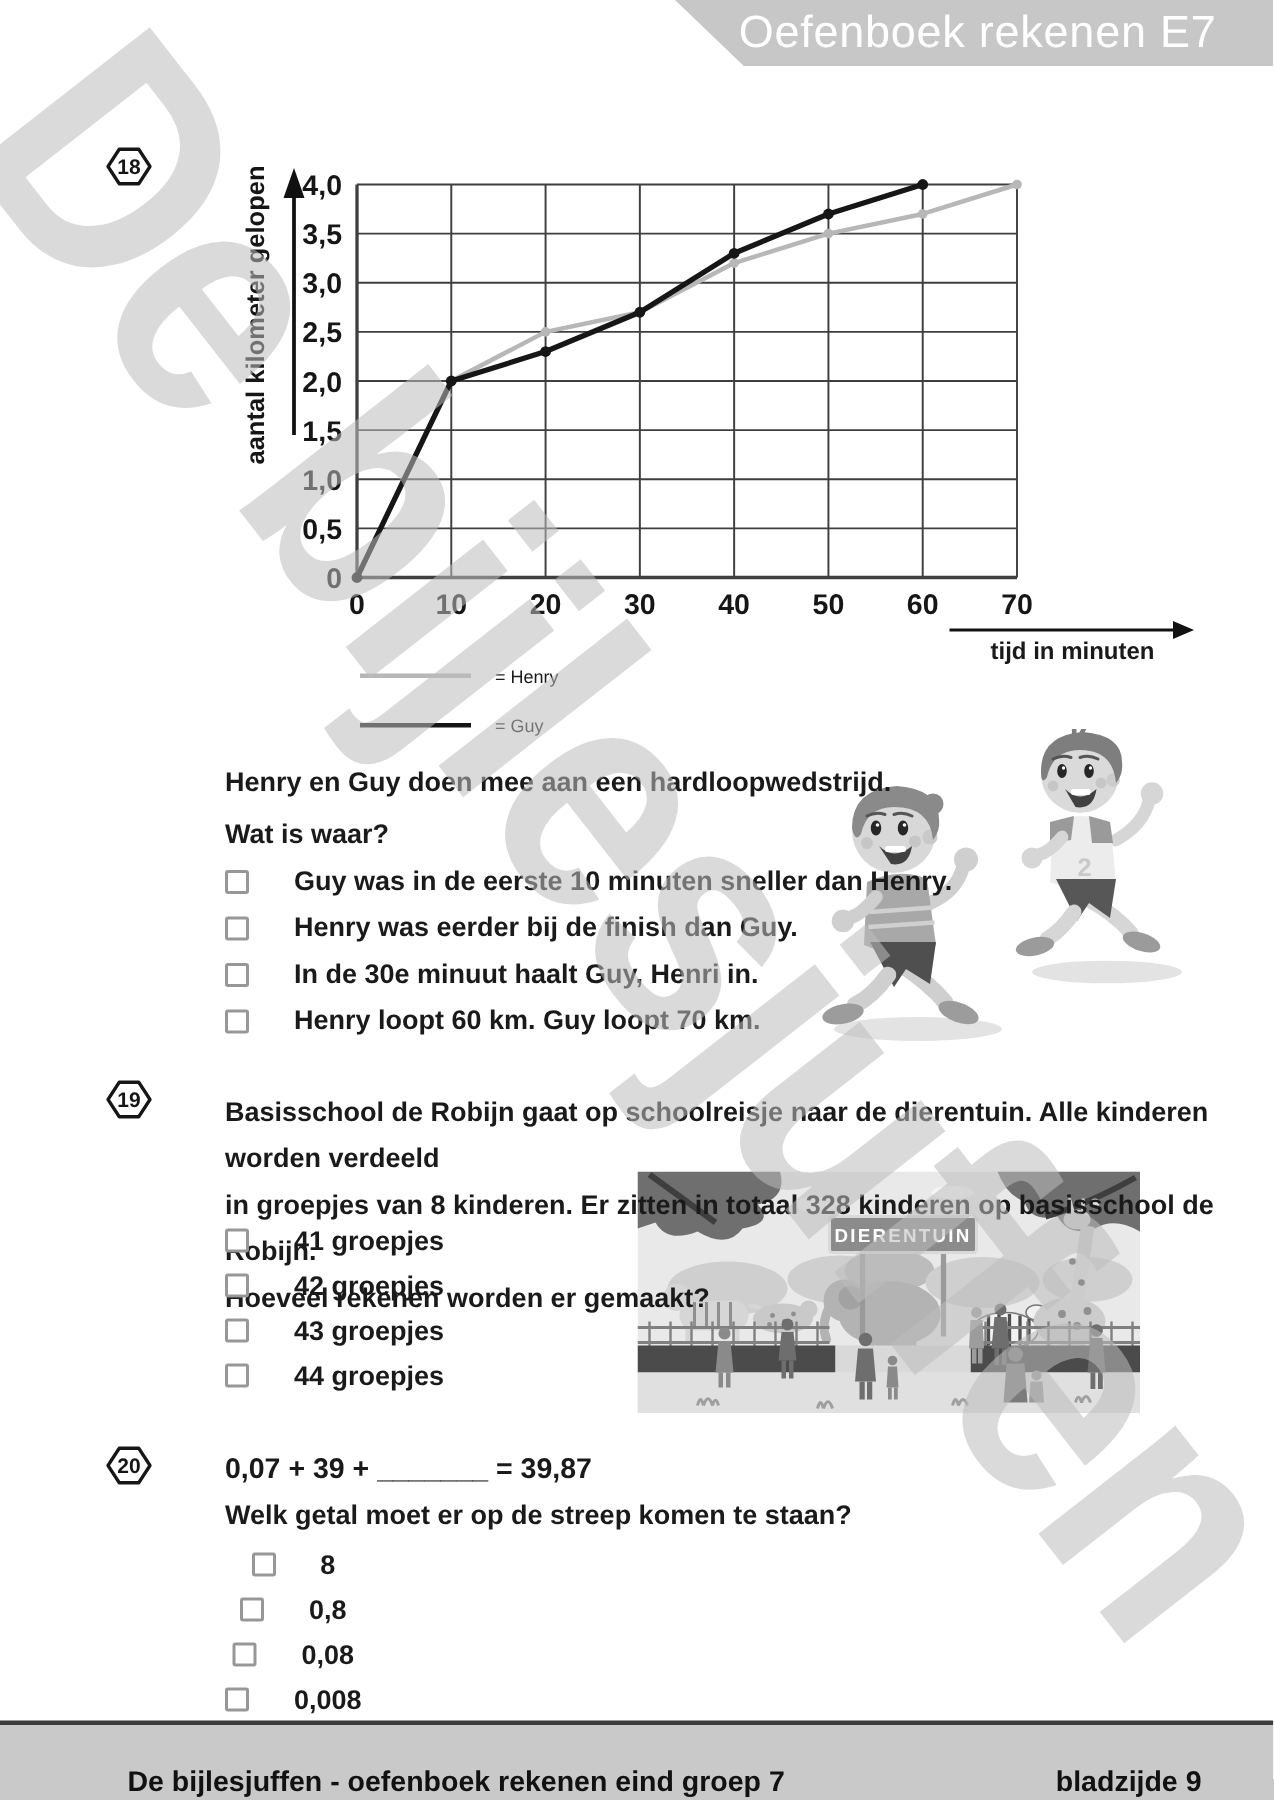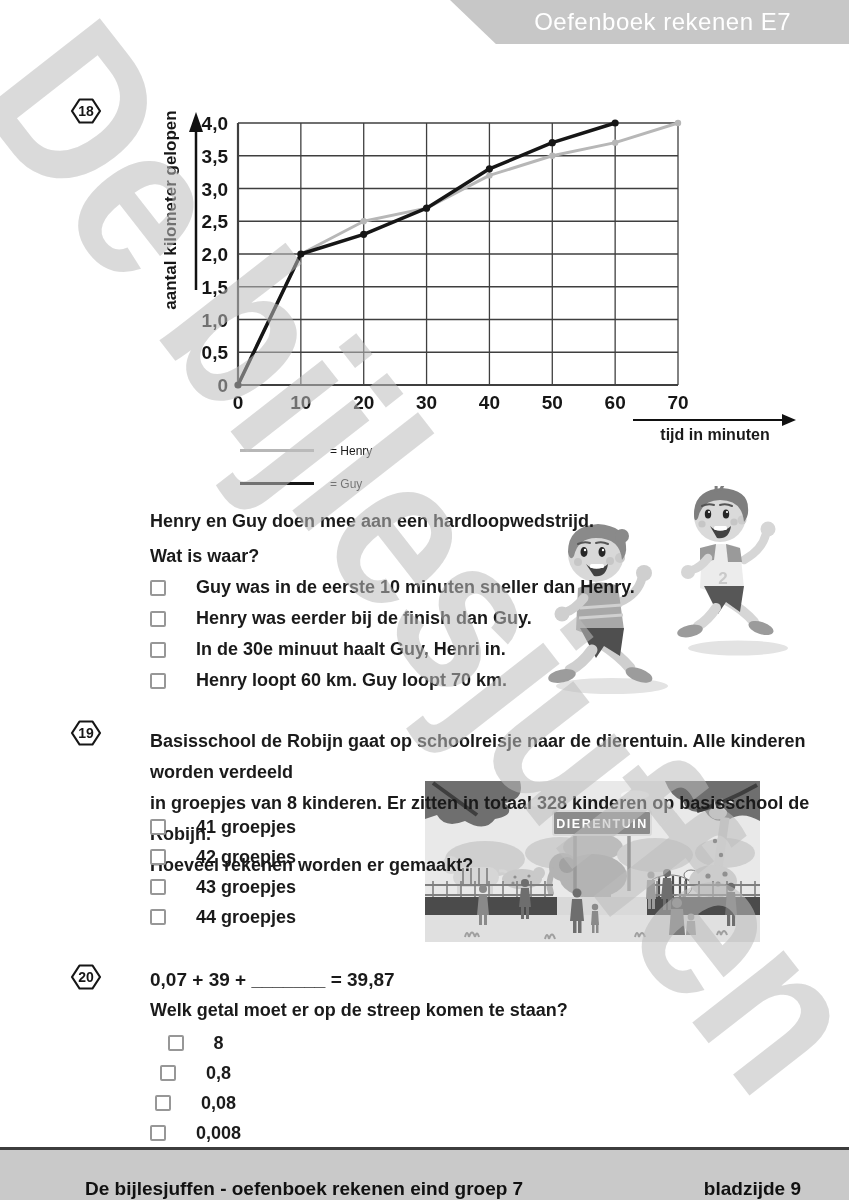--- a/index.html
+++ b/index.html
@@ -3,21 +3,21 @@
 <meta charset="utf-8">
 <style>
   html,body{margin:0;padding:0;background:#ffffff;}
   .page{position:relative;width:849px;height:1200px;overflow:hidden;background:#fff;
         font-family:"Liberation Sans",sans-serif;color:#1a1a1a;}
 
   
   .banner{position:absolute;left:450px;top:0;width:399px;height:44px;background:#c7c7c7;
           clip-path:polygon(0 0,100% 0,100% 100%,11.5% 100%);z-index:5;
           display:flex;align-items:center;justify-content:flex-end;}
-  .banner .banner-text{color:#ffffff;font-size:24px;font-weight:400;padding-right:58px;letter-spacing:.5px;}
+  .banner .banner-text{color:#ffffff;font-size:30px;font-weight:400;padding-right:38px;letter-spacing:.5px;}
 
   
   .watermark{position:absolute;left:-30px;top:-15px;z-index:40;pointer-events:none;
              font-size:220px;font-weight:700;color:#bdbdbd;opacity:.55;white-space:nowrap;
              transform:rotate(52deg) scaleX(.88);transform-origin:95px 150px;letter-spacing:-4px;}
 
   
   .badge{position:absolute;width:32px;height:28px;z-index:6;}
   .badge-num{font:700 14px "Liberation Sans",sans-serif;fill:#161616;}
 

